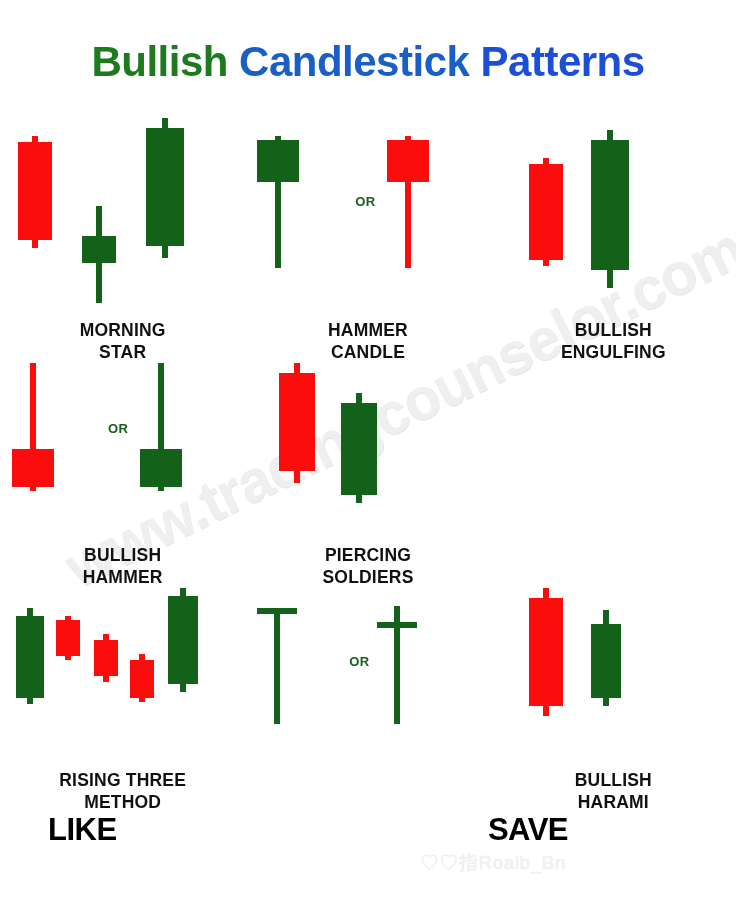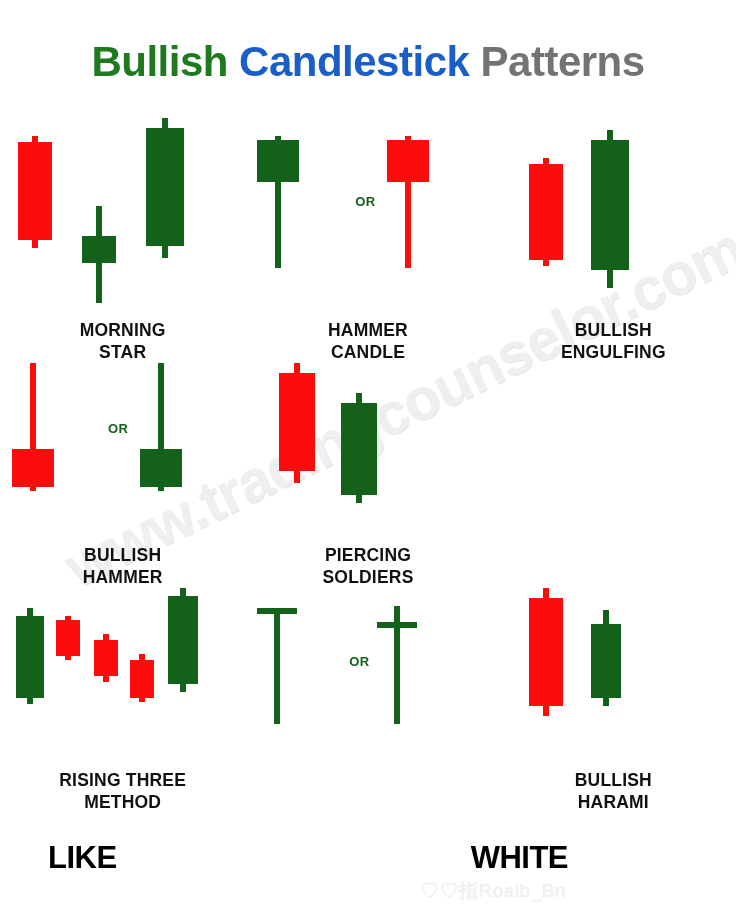--- a/index.html
+++ b/index.html
@@ -119,21 +119,21 @@
     letter-spacing: 0.2px;
     margin-top: 16px;
     white-space: pre-line;
   }
 
   
   #footer {
     position: absolute;
     z-index: 3;
     left: 0;
-    top: 840px;
+    top: 812px;
     width: 588px;
     height: 60px;
   }
   #like-text, #save-text {
     position: absolute;
     font-family: "Liberation Sans", sans-serif;
     font-weight: bold;
     font-size: 31px;
     color: #000000;
     letter-spacing: -0.5px;
@@ -154,21 +154,21 @@
   }
 </style>
 </head>
 <body>
 
 <div id="watermark-layer">
   <div id="watermark-text">www.tradingcounselor.com</div>
 </div>
 
 <div id="title">
-  <span class="t-word" style="color: rgb(29, 122, 29);">Bullish</span><span class="sp"> </span><span class="t-word" style="color: rgb(26, 95, 200);">Candlestick</span><span class="sp"> </span><span class="t-word" style="color: #737373;">Patterns</span>
+  <span class="t-word" style="color: rgb(29, 122, 29);">Bullish</span><span class="sp"> </span><span class="t-word" style="color: rgb(26, 95, 200);">Candlestick</span><span class="sp"> </span><span class="t-word" style="color: #1d4ed8;">Patterns</span>
 </div>
 
 <div id="grid">
     <div class="row row-1">
       <div class="cell">
         <div class="chart-area">
           <div class="cand red" style="left: 18px; width: 34px; top: 0px; height: 100%;">
             <div class="wick" style="top: 18px; height: 112px;"></div>
             <div class="body" style="top: 24px; height: 98px;"></div>
           </div>
@@ -297,15 +297,15 @@
           </div>
         </div>
         <div class="pattern-label">BULLISH
 HARAMI</div>
       </div>
     </div>
   </div>
 
 <div id="footer">
   <div id="like-text">LIKE</div>
-  <div id="save-text">WHITE</div>
+  <div id="save-text">SAVE</div>
   <div id="footer-watermark">♡♡指Roaib_Bn</div>
 </div>
 
 </body></html>

